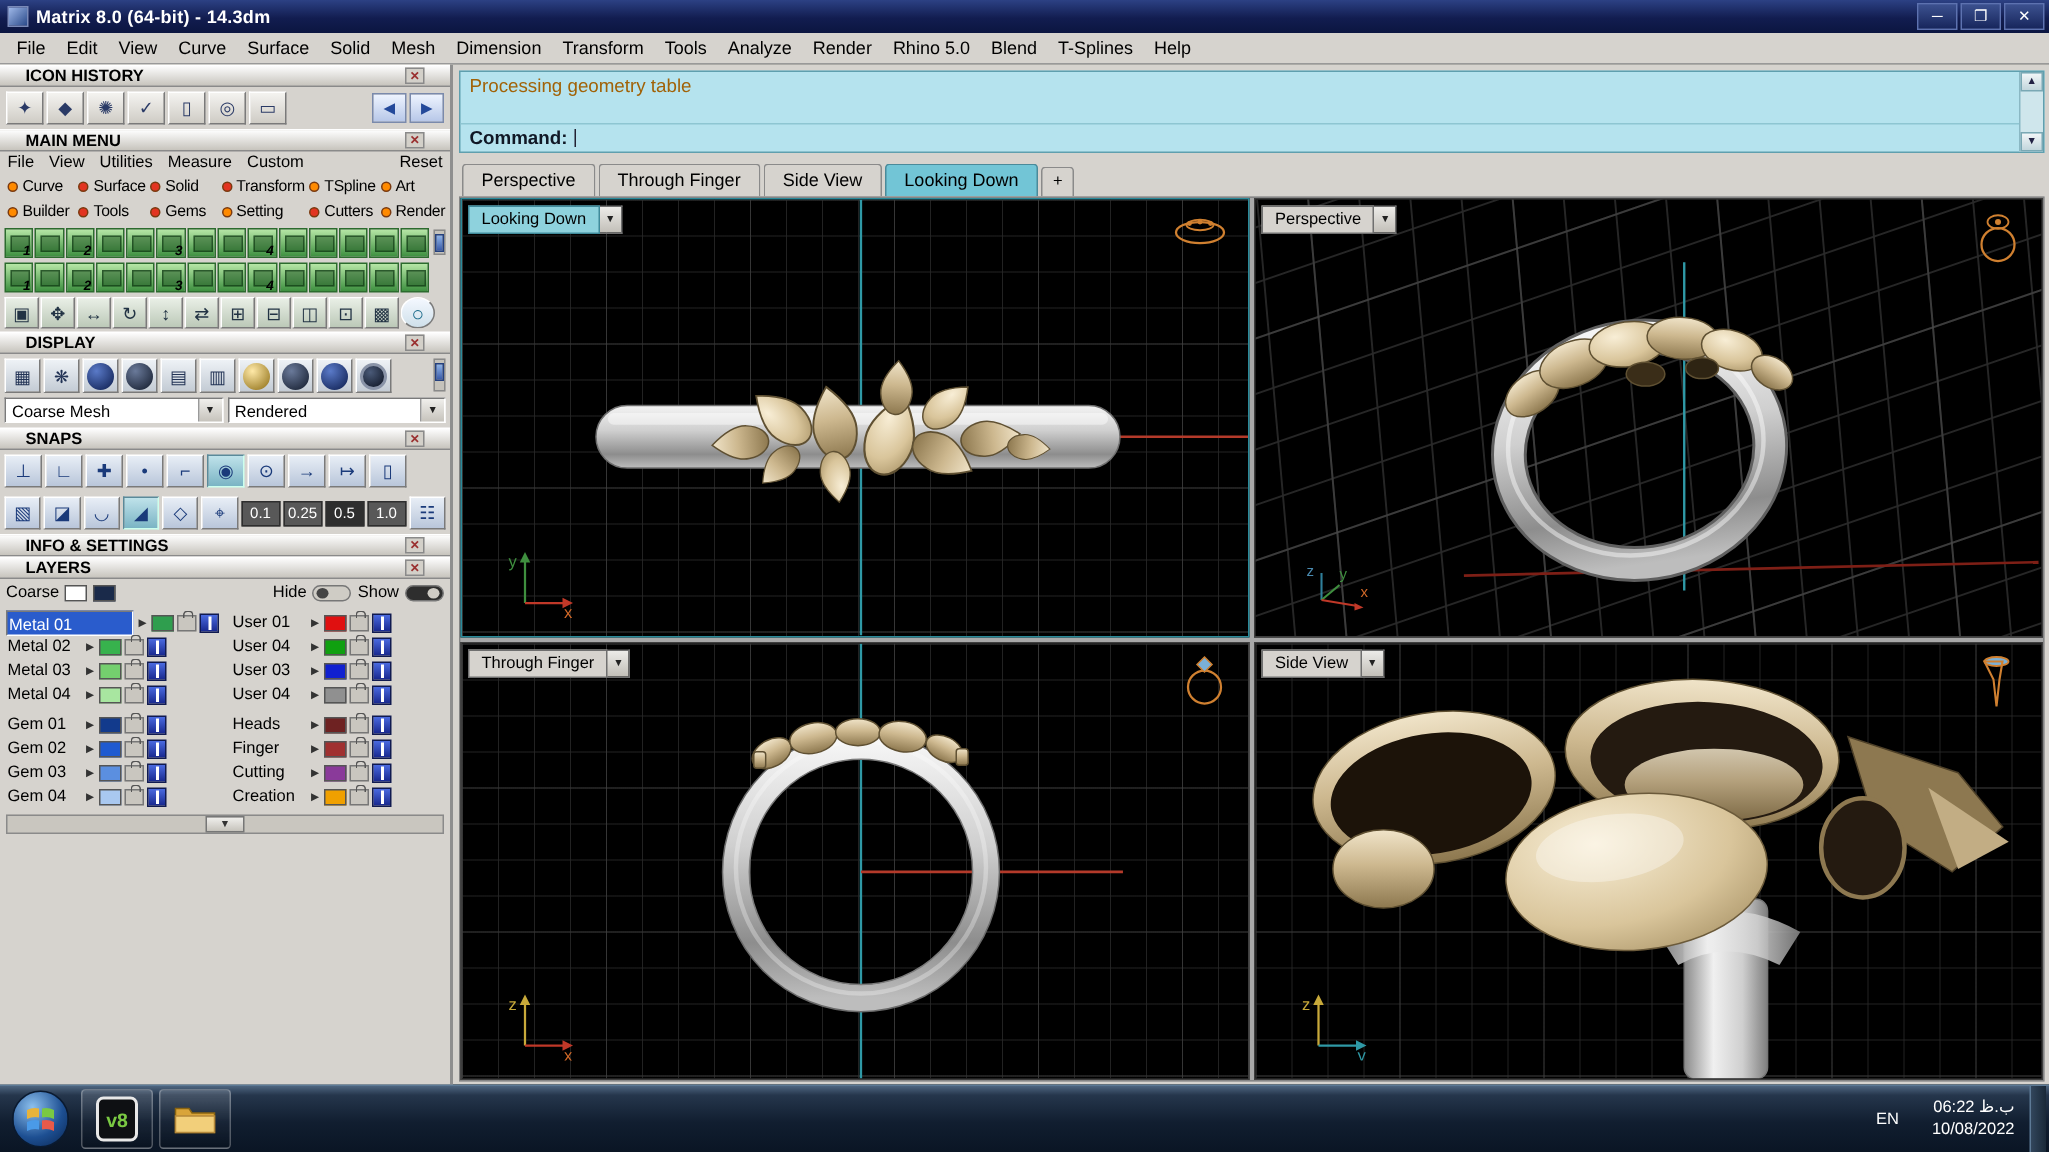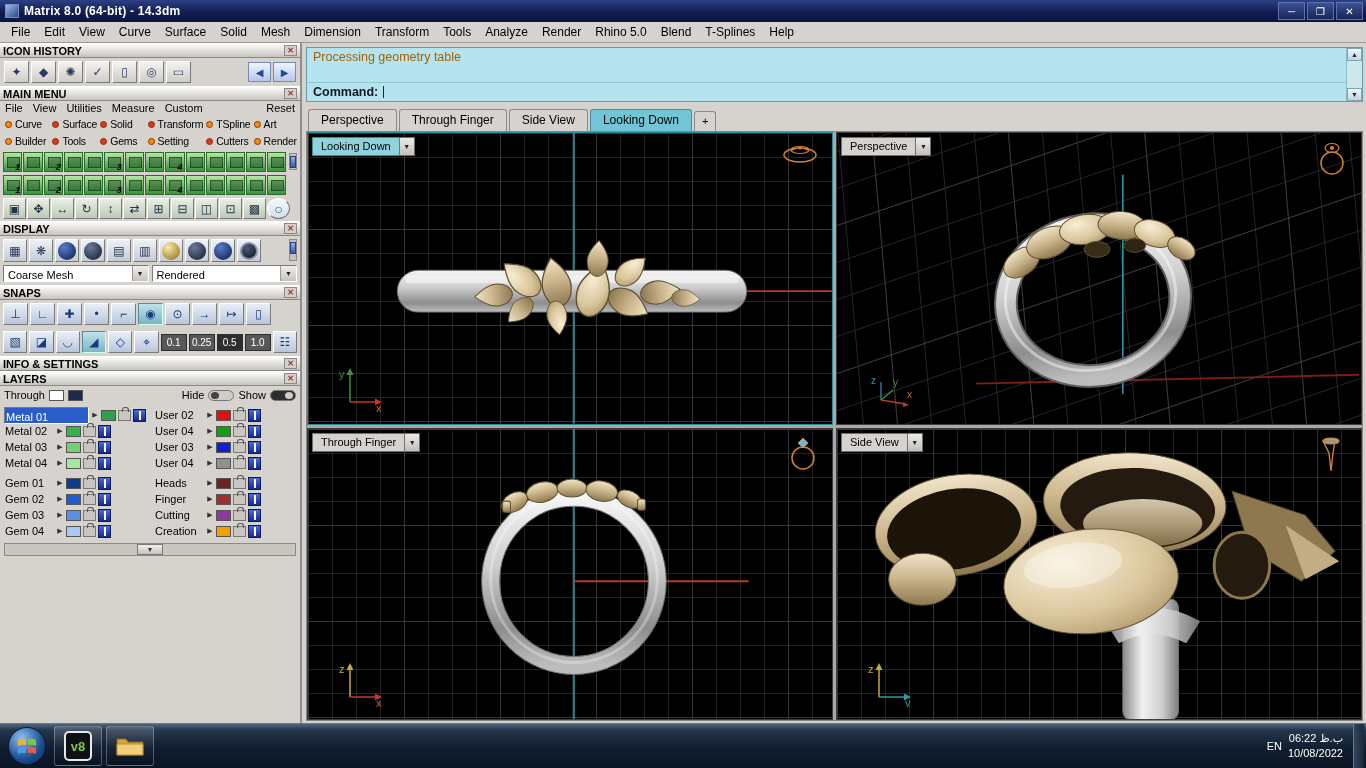--- a/index.html
+++ b/index.html
@@ -14,21 +14,21 @@
   .tbb{width:27px;height:18px;margin-left:2px;background:linear-gradient(#3c518f,#17265c);border:1px solid #5d72b0;color:#fff;font-size:10px;display:flex;align-items:center;justify-content:center}
 
   
   .menubar{height:21px;background:#d6d3ce;border-bottom:1px solid #999;display:flex;align-items:center;padding:0 4px;flex:0 0 21px}
   .mitem{padding:2px 7px;font-size:12px}
 
   .body{flex:1;display:flex;min-height:0;background:#d6d3ce}
 
   
   .sidebar{width:302px;flex:0 0 302px;background:#d6d3ce;border-right:2px solid #8f8f8f;display:flex;flex-direction:column;overflow:hidden}
-  .phead{height:15px;background:linear-gradient(#fdfdfd,#c7c4bd);border-top:1px solid #fff;border-bottom:1px solid #8a8a8a;display:flex;align-items:center;padding:0 3px;font-weight:bold;font-size:11px;flex:0 0 15px}
+  .phead{height:15px;background:linear-gradient(#fdfdfd,#c7c4bd);border-top:1px solid #fff;border-bottom:1px solid #8a8a8a;display:flex;align-items:center;padding:0 17px;font-weight:bold;font-size:11px;flex:0 0 15px}
   .phead .x{margin-left:auto;width:13px;height:11px;background:#d3d0c9;border:1px solid #8a8a8a;color:#9a3030;font-size:8px;line-height:9px;text-align:center}
   .irow{display:flex;align-items:center;gap:2px;padding:3px 4px}
   .ic{width:25px;height:22px;border:1px solid;border-color:#fff #7a7a7a #7a7a7a #fff;background:linear-gradient(#f4f3f0,#cfccc5);display:flex;align-items:center;justify-content:center;font-size:12px;color:#2a3a66}
   .navb{width:23px;height:20px;background:linear-gradient(#eef4ff,#b7c7e8);border:1px solid #7a8aac;color:#24499a;display:flex;align-items:center;justify-content:center;font-size:10px}
   .mm-menu{display:flex;align-items:center;padding:1px 5px;font-size:11px;gap:10px}
   .mm-menu .sp{flex:1}
   .mm-grid{display:grid;grid-template-columns:repeat(6,1fr);padding:1px 2px;row-gap:1px}
   .mmb{display:flex;align-items:center;gap:3px;height:16px;padding-left:3px;font-size:10.5px;letter-spacing:-.2px;white-space:nowrap}
   .dot{width:7px;height:7px;border-radius:50%;border:1px solid #7a3a10;flex:0 0 7px}
   .ggrid{display:grid;grid-template-columns:repeat(14,1fr);gap:1px;padding:2px 14px 1px 3px;position:relative}
@@ -111,21 +111,21 @@
   .vdrop{width:15px;background:linear-gradient(#ecebe8,#c2bfb8);border:1px solid #6f6f6f;border-left:none;font-size:7px;text-align:center;line-height:17px;color:#222}
   .vpicon{position:absolute;top:6px;right:12px;z-index:5}
   .axis{position:absolute;left:30px;bottom:12px;z-index:4}
   .axis text{font-family:"Liberation Sans",sans-serif}
 
   
   .taskbar{height:45px;flex:0 0 45px;background:linear-gradient(#4e657f 0%,#25364c 14%,#111e30 55%,#0a1524 100%);border-top:1px solid #5d7a96;display:flex;align-items:center;padding:0 2px;position:relative}
   .orb{width:38px;height:38px;border-radius:50%;background:radial-gradient(circle at 35% 28%,#8cc0ee,#1d4f92 58%,#0a2550);border:1px solid #0a1a30;display:flex;align-items:center;justify-content:center;margin:0 8px 0 6px}
   .tkb{width:48px;height:40px;display:flex;align-items:center;justify-content:center;border:1px solid rgba(255,255,255,.28);border-radius:3px;background:linear-gradient(rgba(255,255,255,.16),rgba(255,255,255,.03) 55%,rgba(0,0,0,.12));margin-right:4px}
   .v8logo{width:28px;height:30px;background:#0e1013;border:2px solid #e8e8e8;border-radius:5px;color:#7ac943;font-weight:bold;font-size:13px;display:flex;align-items:center;justify-content:center}
-  .tray{margin-left:auto;display:flex;align-items:center;gap:6px;color:#fff;padding-right:6px}
+  .tray{margin-left:auto;display:flex;align-items:center;gap:22px;color:#fff;padding-right:6px}
   .lang{font-size:11px;color:#fff}
   .clock{text-align:right;font-size:11px;line-height:15px;color:#fff}
   .showdesk{width:11px;height:45px;background:linear-gradient(90deg,#32465c,#1a2938);border-left:1px solid #5d7a96;margin-left:4px}
 </style>
 </head>
 <body>
 
 <svg width="0" height="0" style="position:absolute" aria-hidden="true">
   <defs>
     <linearGradient id="goldG" x1="0" y1="0" x2="0" y2="1">
@@ -410,21 +410,21 @@
       <div class="phead">
         <span>INFO &amp; SETTINGS</span>
         <span class="x">✕</span>
       </div>
 
       <div class="phead">
         <span>LAYERS</span>
         <span class="x">✕</span>
       </div>
       <div class="lights">
-        <span>Through</span>
+        <span>Coarse</span>
         <span class="lsw" style="background:#fff"></span>
         <span class="lsw" style="background:#1a2a4a"></span>
         <span class="fill"></span>
         <span>Hide</span>
         <span class="tgl">
             <i></i>
           </span>
         <span>Show</span>
         <span class="tgl dark">
             <i></i>
@@ -500,21 +500,21 @@
               <span class="larr">▶</span>
               <span class="lsw" style="background: rgb(169, 200, 240);"></span>
               <span class="llock"></span>
               <span class="lind">
                 <i></i>
               </span>
             </div>
         </div>
         <div class="lcol">
           <div class="lrow">
-              <span class="lname">User 02</span>
+              <span class="lname">User 01</span>
               <span class="larr">▶</span>
               <span class="lsw" style="background: rgb(224, 16, 16);"></span>
               <span class="llock"></span>
               <span class="lind">
                 <i></i>
               </span>
             </div>
           <div class="lrow">
               <span class="lname">User 04</span>
               <span class="larr">▶</span>

